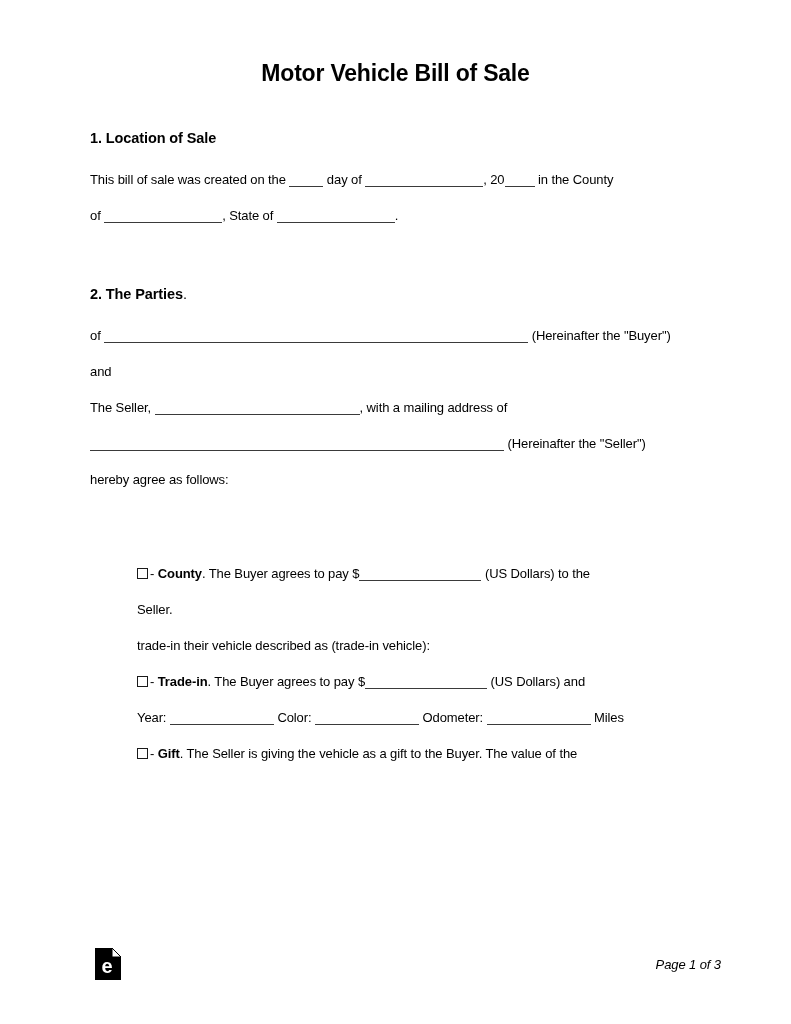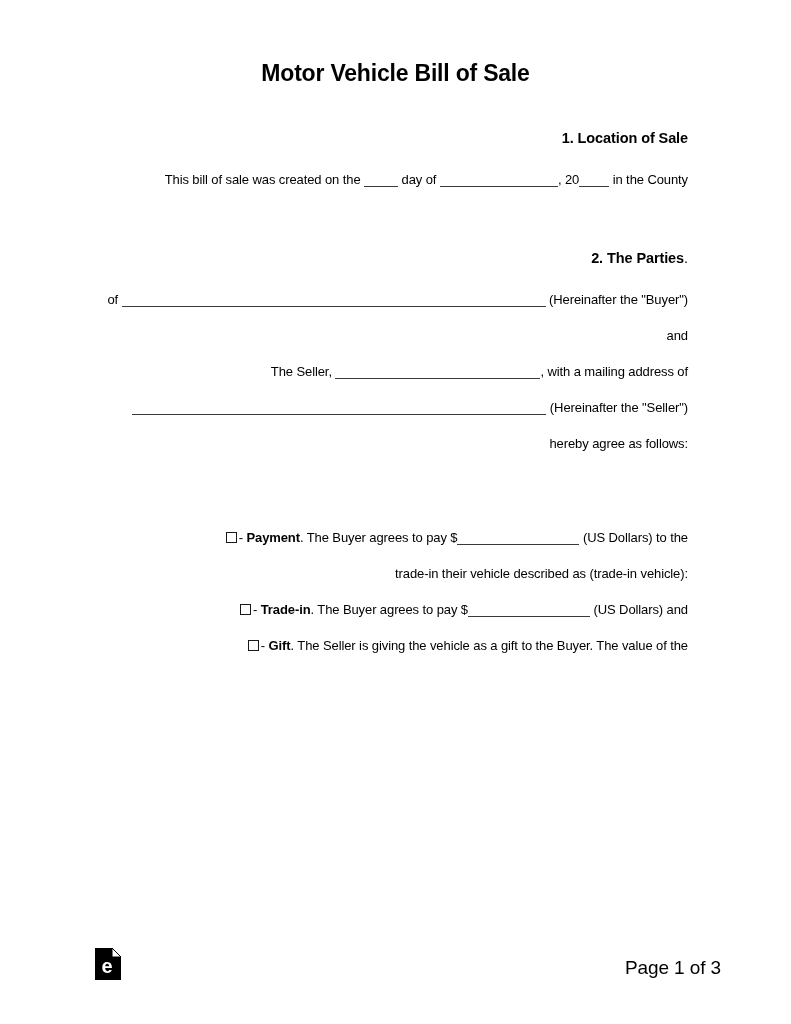--- a/index.html
+++ b/index.html
@@ -24,24 +24,23 @@
     left: 0;
     right: 0;
     top: 60px;
     text-align: center;
     font-size: 23px;
     font-weight: bold;
     letter-spacing: -0.2px;
   }
   .content {
     position: absolute;
-    left: 78px;
+    left: 90px;
     top: 128px;
     width: 610px;
-    text-align: right;
   }
   .sec-head {
     font-size: 14.5px;
     font-weight: bold;
     line-height: 20px;
     margin: 0;
     letter-spacing: -0.1px;
   }
   .sec-head .plain {
     font-weight: normal;
@@ -93,38 +92,40 @@
     position: absolute;
     left: 95px;
     top: 948px;
     width: 26px;
     height: 32px;
   }
   .page-num {
     position: absolute;
     right: 70px;
     top: 957px;
-    font-size: 19px;
+    font-size: 13px;
     letter-spacing: -0.1px;
+    font-style: italic;
   }
 </style>
 </head>
 <body>
 
 <div class="page">
 
   <div class="doc-title">Motor Vehicle Bill of Sale</div>
 
   <div class="content">
 
     <div class="sec-head">1. Location of Sale</div>
     <div class="gap-sm"></div>
 
     <div class="para"><span>This bill of sale was created on the </span><span class="ul ul-s"></span><span> day of </span><span class="ul ul-m"></span><span>, 20</span><span class="ul ul-xs"></span><span> in the County</span></div>
 
+    <div class="para"><span>of </span><span class="ul ul-m"></span><span>, State of </span><span class="ul ul-m"></span><span>.</span></div>
 
     <div class="gap-xl"></div>
 
     <div class="sec-head"><span>2. The Parties</span><span class="plain">.</span></div>
     <div class="gap-sm"></div>
 
 
     <div class="para"><span>of </span><span class="ul ul-addr-buyer"></span><span> (Hereinafter the "Buyer")</span></div>
 
     <div class="para">and</div>
@@ -132,26 +133,28 @@
     <div class="para"><span>The Seller, </span><span class="ul ul-name"></span><span>, with a mailing address of</span></div>
 
     <div class="para"><span class="ul ul-addr-seller"></span><span> (Hereinafter the "Seller")</span></div>
 
     <div class="para">hereby agree as follows:</div>
 
     <div class="gap-lg"></div>
 
     <div class="gap-sm"></div>
 
-    <div class="para indent"><span class="checkbox"></span><span>- </span><b>Payment</b><span>. The Buyer agrees to pay $</span><span class="ul ul-money"></span><span> (US Dollars) to the</span></div>
+    <div class="para indent"><span class="checkbox"></span><span>- </span><b>County</b><span>. The Buyer agrees to pay $</span><span class="ul ul-money"></span><span> (US Dollars) to the</span></div>
+    <div class="para indent">Seller.</div>
 
     <div class="para indent">trade-in their vehicle described as (trade-in vehicle):</div>
     <div class="para indent"><span class="checkbox"></span><span>- </span><b>Trade-in</b><span>. The Buyer agrees to pay $</span><span class="ul ul-money"></span><span> (US Dollars) and</span></div>
 
 
+    <div class="para indent"><span>Year: </span><span class="ul ul-field"></span><span> Color: </span><span class="ul ul-field"></span><span> Odometer: </span><span class="ul ul-field"></span><span> Miles</span></div>
 
     <div class="para indent"><span class="checkbox"></span><span>- </span><b>Gift</b><span>. The Seller is giving the vehicle as a gift to the Buyer. The value of the</span></div>
 
   </div>
 
   <div class="footer-logo">
     <svg viewBox="0 0 26 32" width="26" height="32">
       <path d="M0 0 H17 L26 9 V32 H0 Z" fill="#000000"></path>
       <path d="M17 0 L26 9 H17 Z" fill="#ffffff"></path>
       <path d="M17 0 L26 9 H17 Z" fill="none" stroke="#000000" stroke-width="1"></path>

